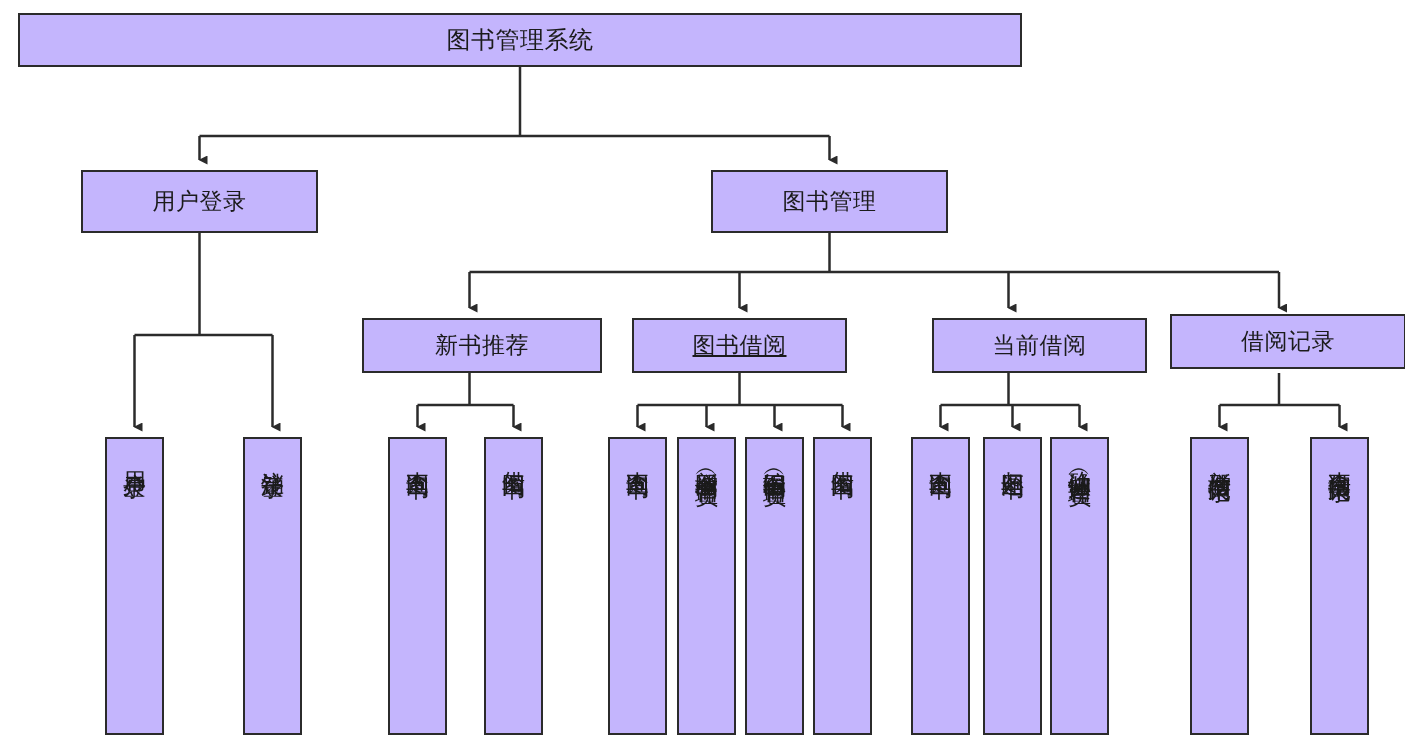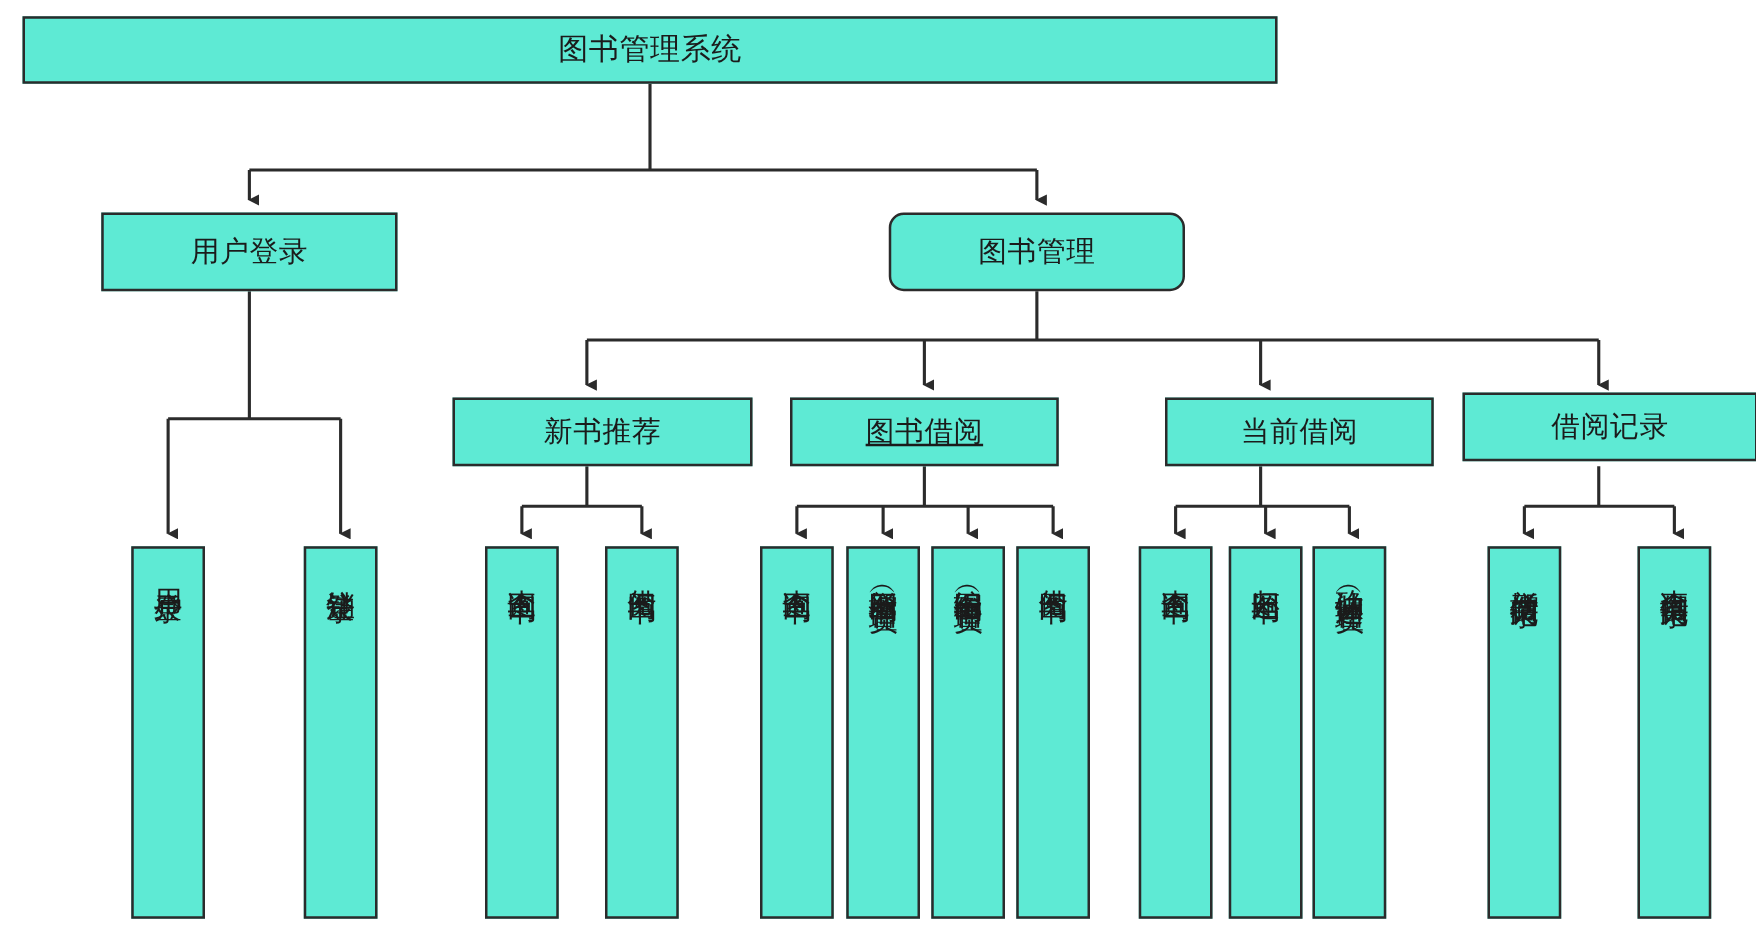--- a/index.html
+++ b/index.html
@@ -22,21 +22,21 @@
     left: 0;
     top: 0;
     width: 1405px;
     height: 747px;
     pointer-events: none;
   }
   .node {
     position: absolute;
     box-sizing: border-box;
     border: 2.5px solid #2b2b2b;
-    background: #5eead4;
+    background: #c4b5fd;
     display: flex;
     align-items: center;
     justify-content: center;
     color: #1b1b1b;
   }
   .node .label {
     display: block;
     text-align: center;
     line-height: 1.18;
     letter-spacing: 0.5px;
@@ -116,21 +116,21 @@
         <path d="M1339.5,405 L1339.5,427" marker-end="url(#arrowhead)"></path>
       </g>
   </svg>
   <div id="node-layer">
       <div class="node horiz root" style="left: 18px; top: 13px; width: 1004px; height: 54px;">
         <span class="label">图书管理系统</span>
       </div>
       <div class="node horiz" style="left: 81px; top: 170px; width: 237px; height: 63px;">
         <span class="label">用户登录</span>
       </div>
-      <div class="node horiz" style="left: 711px; top: 170px; width: 237px; height: 63px; border-radius: 12px;">
+      <div class="node horiz" style="left: 711px; top: 170px; width: 237px; height: 63px;">
         <span class="label">图书管理</span>
       </div>
       <div class="node horiz" style="left: 362px; top: 318px; width: 240px; height: 55px;">
         <span class="label">新书推荐</span>
       </div>
       <div class="node horiz" style="left: 632px; top: 318px; width: 215px; height: 55px; text-decoration: underline;">
         <span class="label">图书借阅</span>
       </div>
       <div class="node horiz" style="left: 932px; top: 318px; width: 215px; height: 55px;">
         <span class="label">当前借阅</span>

